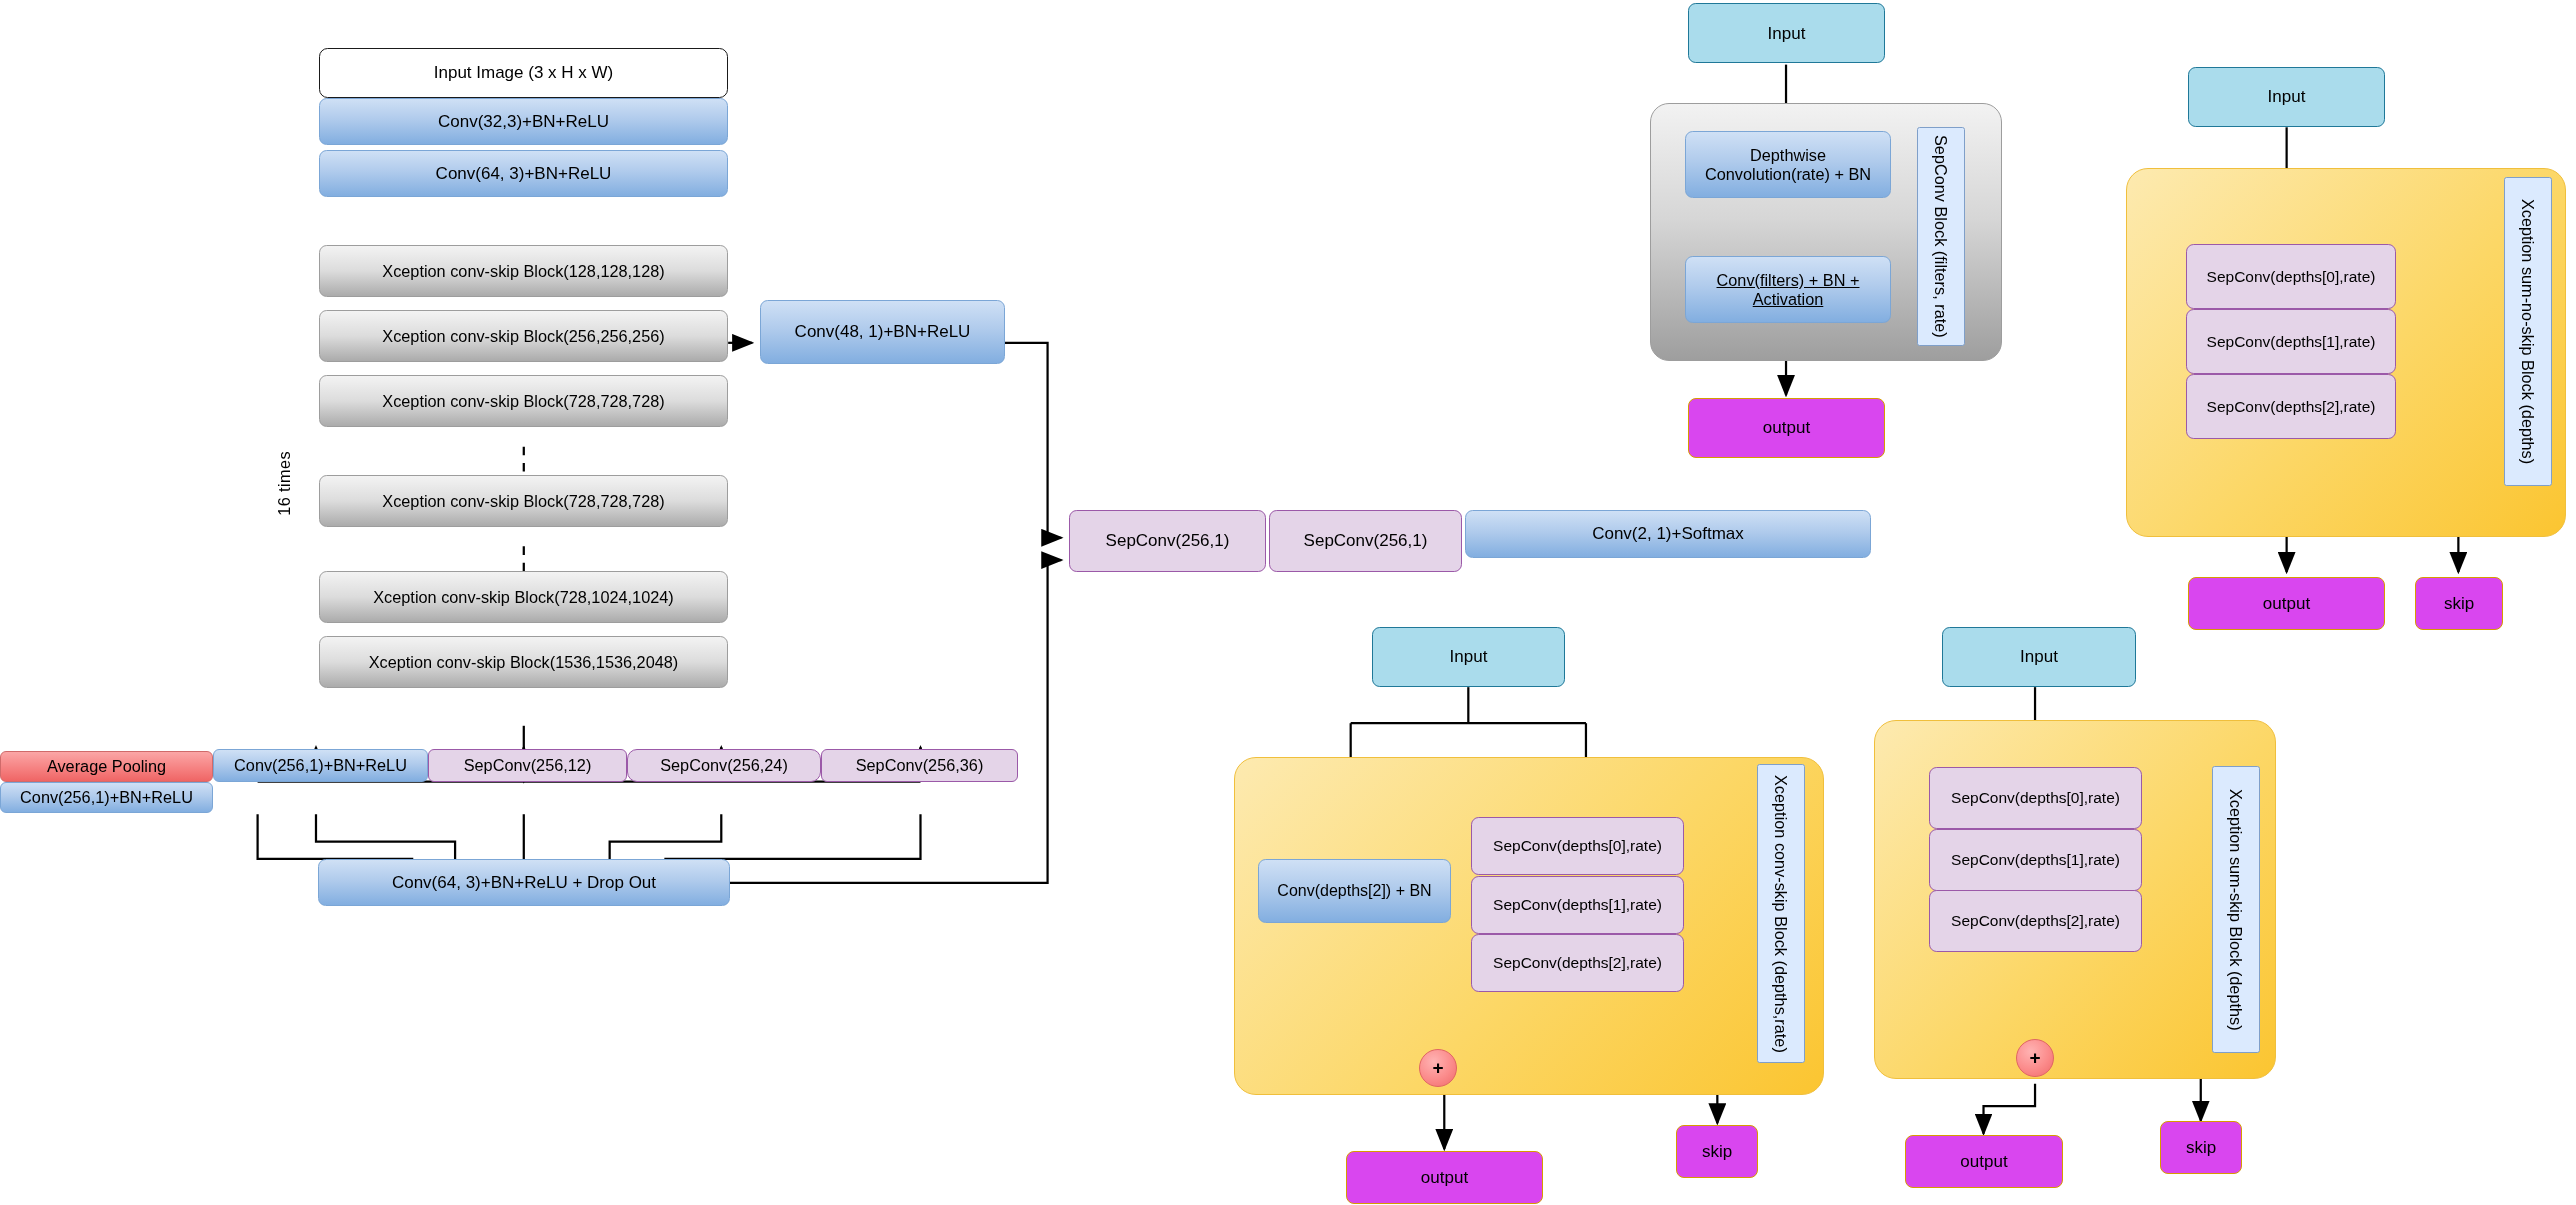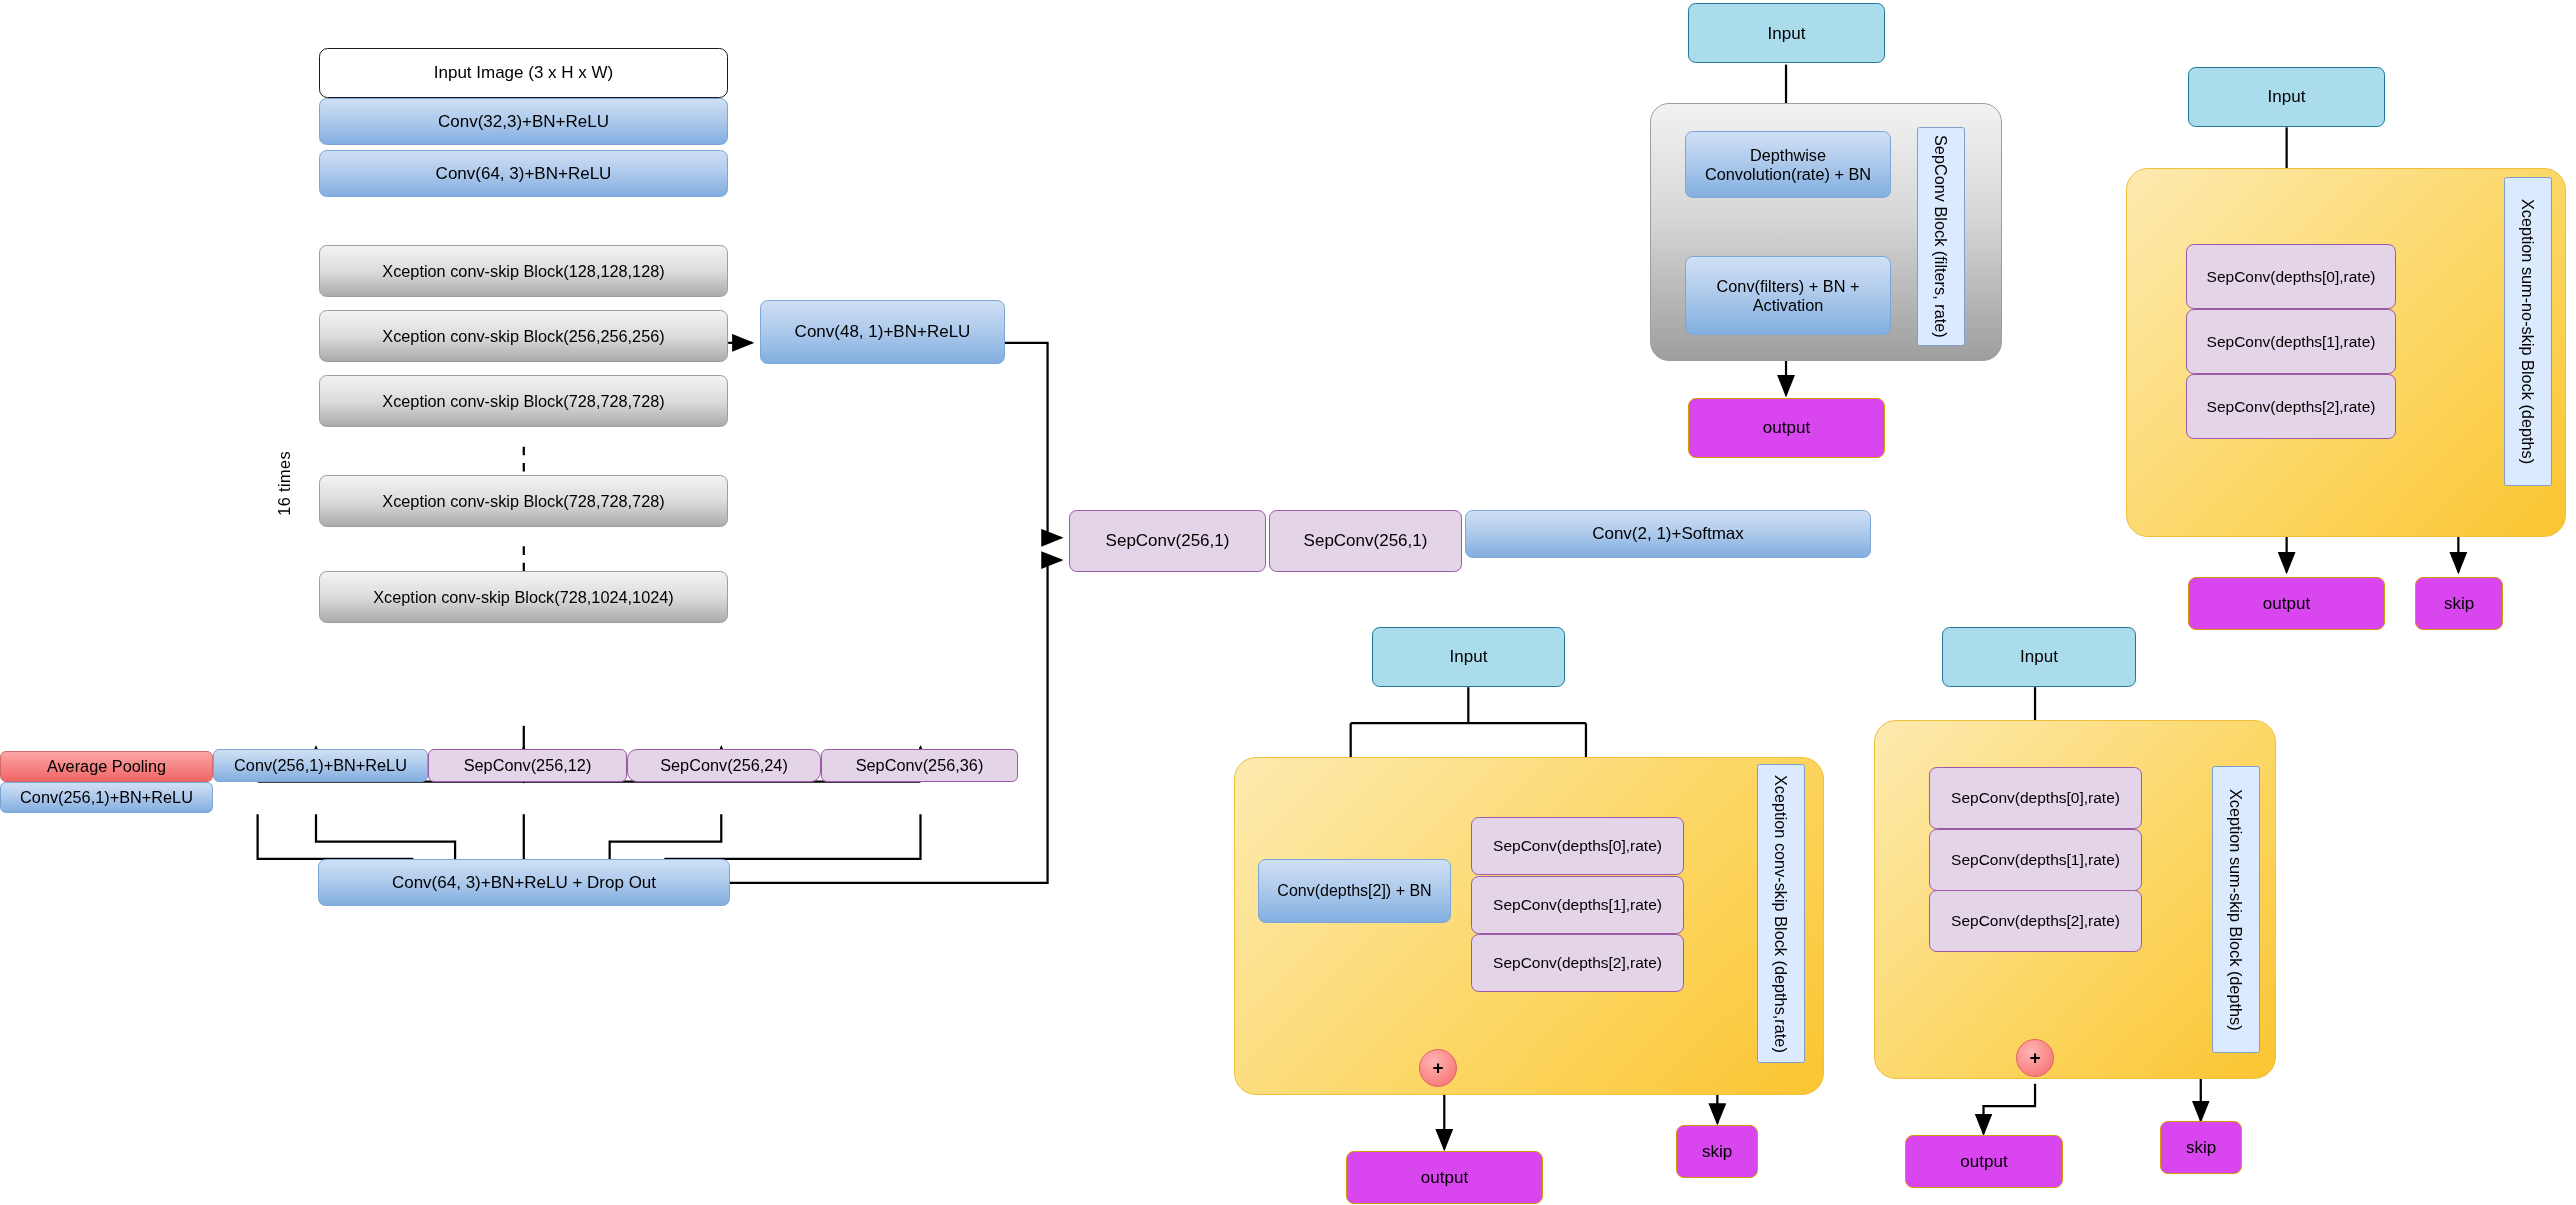--- a/index.html
+++ b/index.html
@@ -114,20 +114,21 @@
   <div class="box b-grey" style="left:319px;top:310px;width:409px;height:52px;font-size:16.3px;">Xception conv-skip Block(256,256,256)</div>
 
   <div class="box b-grey" style="left:319px;top:375px;width:409px;height:52px;font-size:16.3px;">Xception conv-skip Block(728,728,728)</div>
 
   <div class="box b-grey" style="left:319px;top:475px;width:409px;height:52px;font-size:16.3px;">Xception conv-skip Block(728,728,728)</div>
 
   <div class="plain vlabel-l" style="left:275px;top:451px;font-size:16.3px;letter-spacing:0.4px;">16 times</div>
 
   <div class="box b-grey" style="left:319px;top:571px;width:409px;height:52px;font-size:16.3px;">Xception conv-skip Block(728,1024,1024)</div>
 
+  <div class="box b-grey" style="left:319px;top:636px;width:409px;height:52px;font-size:16.3px;">Xception conv-skip Block(1536,1536,2048)</div>
 
   <div class="box b-blue" style="left:760px;top:300px;width:245px;height:64px;font-size:17px;">Conv(48, 1)+BN+ReLU</div>
 
   <div class="box b-red" style="left:0px;top:751px;width:213px;height:31px;font-size:16.3px;">Average Pooling</div>
 
   <div class="box b-blue" style="left:0px;top:782px;width:213px;height:31px;font-size:16.3px;border-radius:6px;">Conv(256,1)+BN+ReLU</div>
 
   <div class="box b-blue" style="left:213px;top:749px;width:215px;height:33px;font-size:16.3px;border-radius:6px;">Conv(256,1)+BN+ReLU</div>
 
   <div class="box b-purple" style="left:428px;top:749px;width:199px;height:33px;font-size:16.3px;border-radius:6px;">SepConv(256,12)</div>
@@ -143,21 +144,21 @@
   <div class="box b-purple" style="left:1269px;top:510px;width:193px;height:62px;font-size:17px;">SepConv(256,1)</div>
 
   <div class="box b-blue" style="left:1465px;top:510px;width:406px;height:48px;font-size:17px;">Conv(2, 1)+Softmax</div>
 
   <div class="box b-cyan" style="left:1688px;top:3.4px;width:197px;height:60px;font-size:17px;">Input</div>
 
   <div class="box b-greygrp" style="left:1650px;top:103px;width:352px;height:258px;"></div>
 
   <div class="box b-blue" style="left:1685px;top:131px;width:206px;height:67px;font-size:16.3px;padding:0 6.9px;">Depthwise Convolution(rate) + BN</div>
 
-  <div class="box b-blue" style="left:1685px;top:256px;width:206px;height:79px;font-size:16.3px;padding:0 6.9px;">Conv(filters) + BN + Activation</div>
+  <div class="box b-blue" style="left:1685px;top:256px;width:206px;height:67px;font-size:16.3px;padding:0 6.9px;text-decoration:underline;">Conv(filters) + BN + Activation</div>
 
   <div class="box b-tag vlabel" style="left:1917px;top:127px;width:48px;height:219px;font-size:16.3px;">SepConv Block (filters, rate)</div>
 
   <div class="box b-orange" style="left:1688px;top:398px;width:197px;height:60px;font-size:17px;">output</div>
 
   <div class="box b-cyan" style="left:2188px;top:67px;width:197px;height:60px;font-size:17px;">Input</div>
 
   <div class="box b-yellowgrp" style="left:2126px;top:168px;width:440px;height:369px;"></div>
 
   <div class="box b-purple" style="left:2186px;top:244px;width:210px;height:65px;font-size:15.5px;">SepConv(depths[0],rate)</div>

